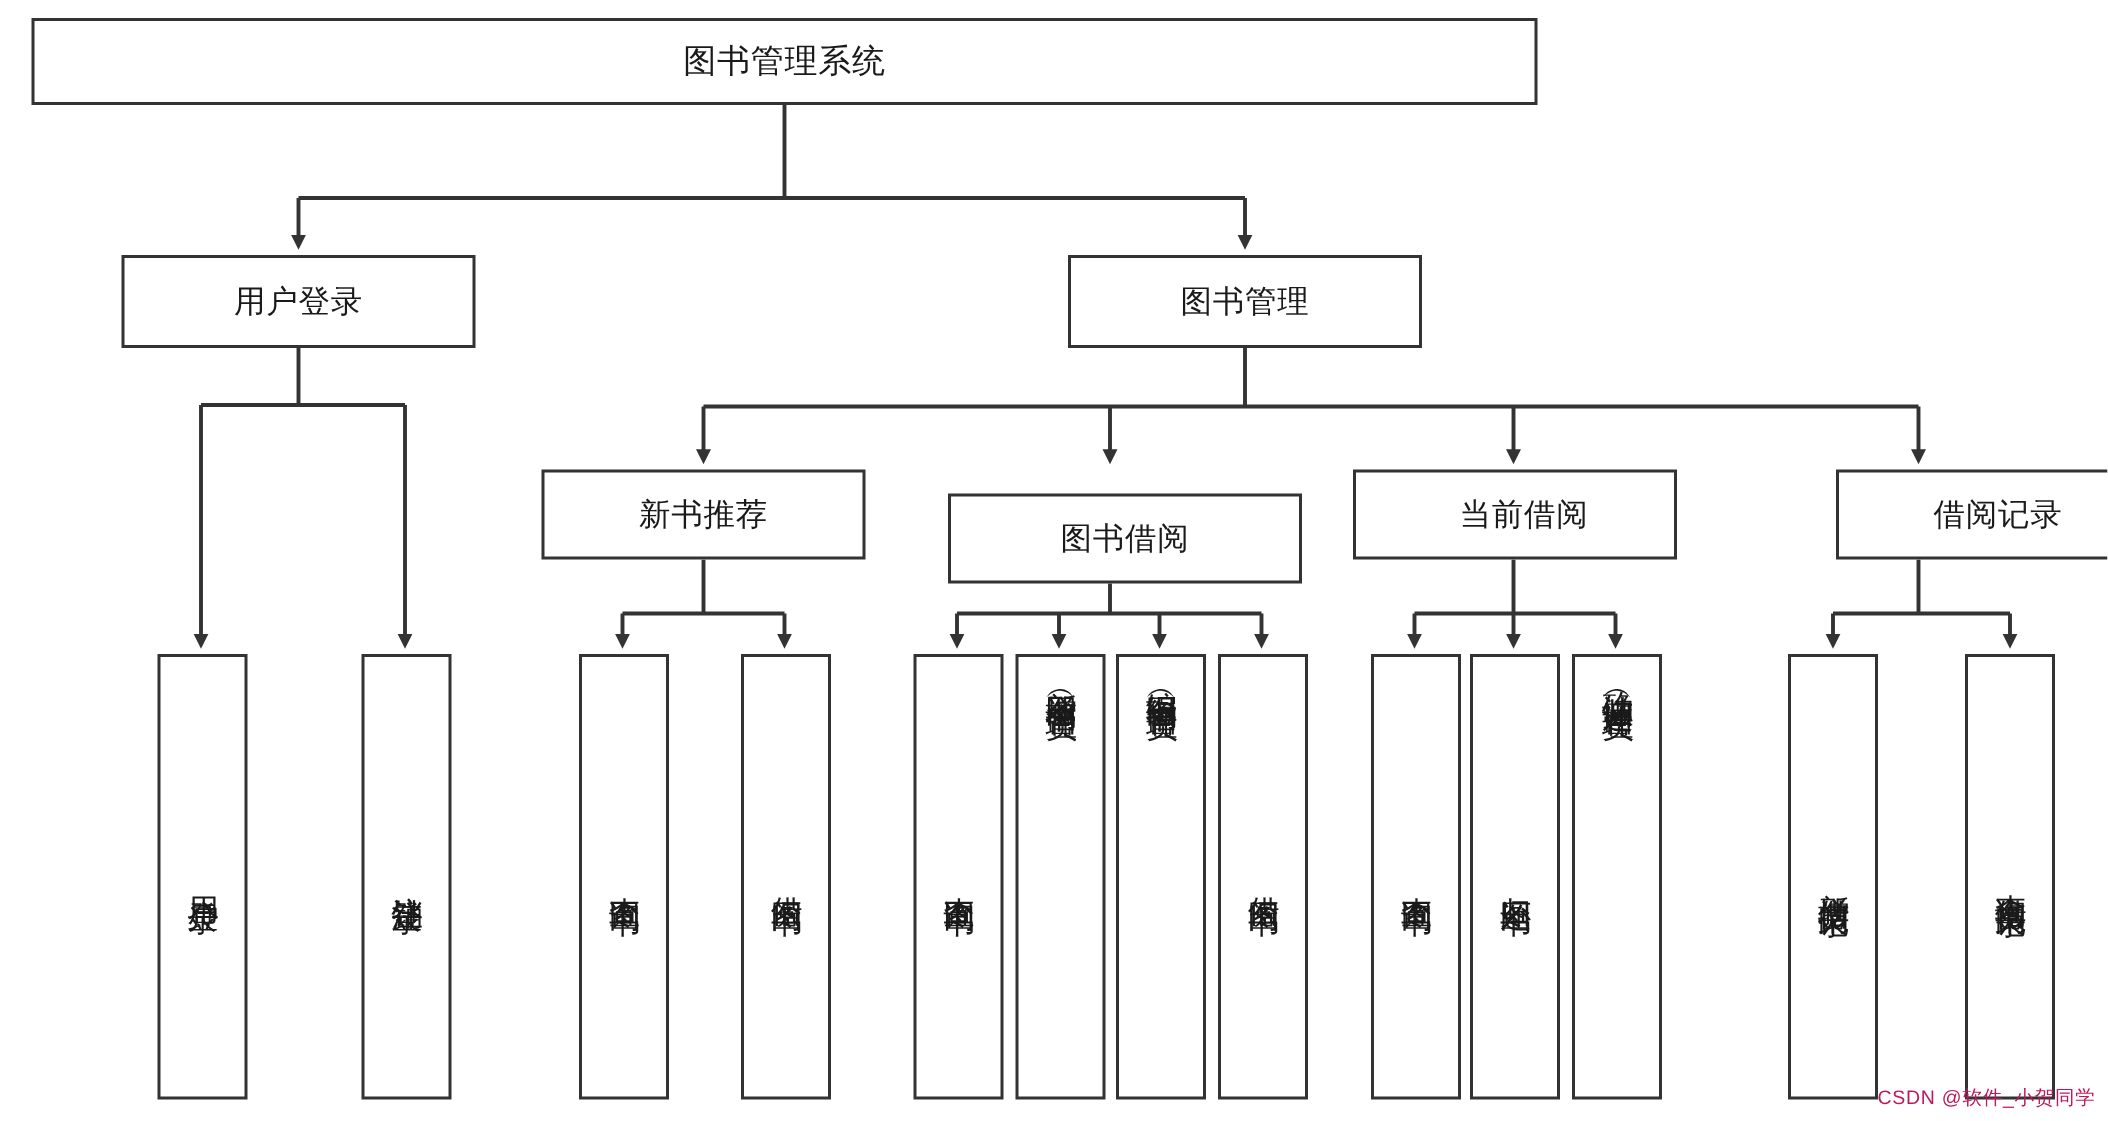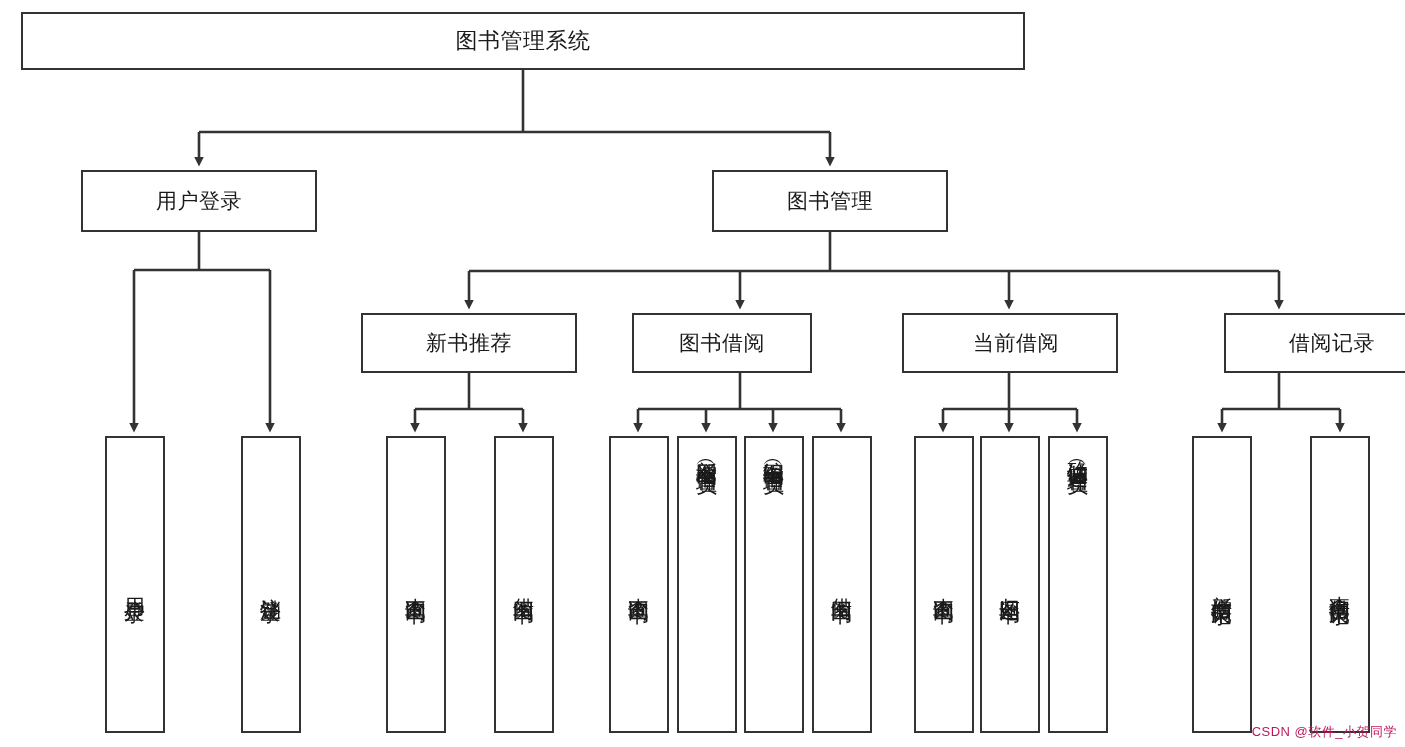--- a/index.html
+++ b/index.html
@@ -31,20 +31,21 @@
   
   .node {
     position: absolute;
     box-sizing: border-box;
     background: #ffffff;
     border: 2.5px solid #333333;
     display: flex;
     align-items: center;
     justify-content: center;
     text-align: right;
+    font-family: Liberation Serif, serif;
   }
   .node .label {
     font-size: 21px;
     line-height: 1.15;
     letter-spacing: 0.5px;
     color: #1a1a1a;
     white-space: nowrap;
   }
   
   .node.root .label { font-size: 22px; }
@@ -149,21 +150,21 @@
   </div>
 
   <div class="node mid" style="left:361px; top:313px; width:216px; height:60px;">
     <span class="label">新书推荐</span>
   </div>
 
   <div class="node mid" style="left:712px; top:170px; width:236px; height:62px;">
     <span class="label">图书管理</span>
   </div>
 
-  <div class="node mid" style="left:632px; top:313px; width:180px; height:60px;">
+  <div class="node mid" style="left:632px; top:329px; width:236px; height:60px;">
     <span class="label">图书借阅</span>
   </div>
 
   <div class="node mid" style="left:902px; top:313px; width:216px; height:60px;padding-left:12px;">
     <span class="label">当前借阅</span>
   </div>
 
   <div class="node mid" style="left:1224px; top:313px; width:216px; height:60px;">
     <span class="label">借阅记录</span>
   </div>

